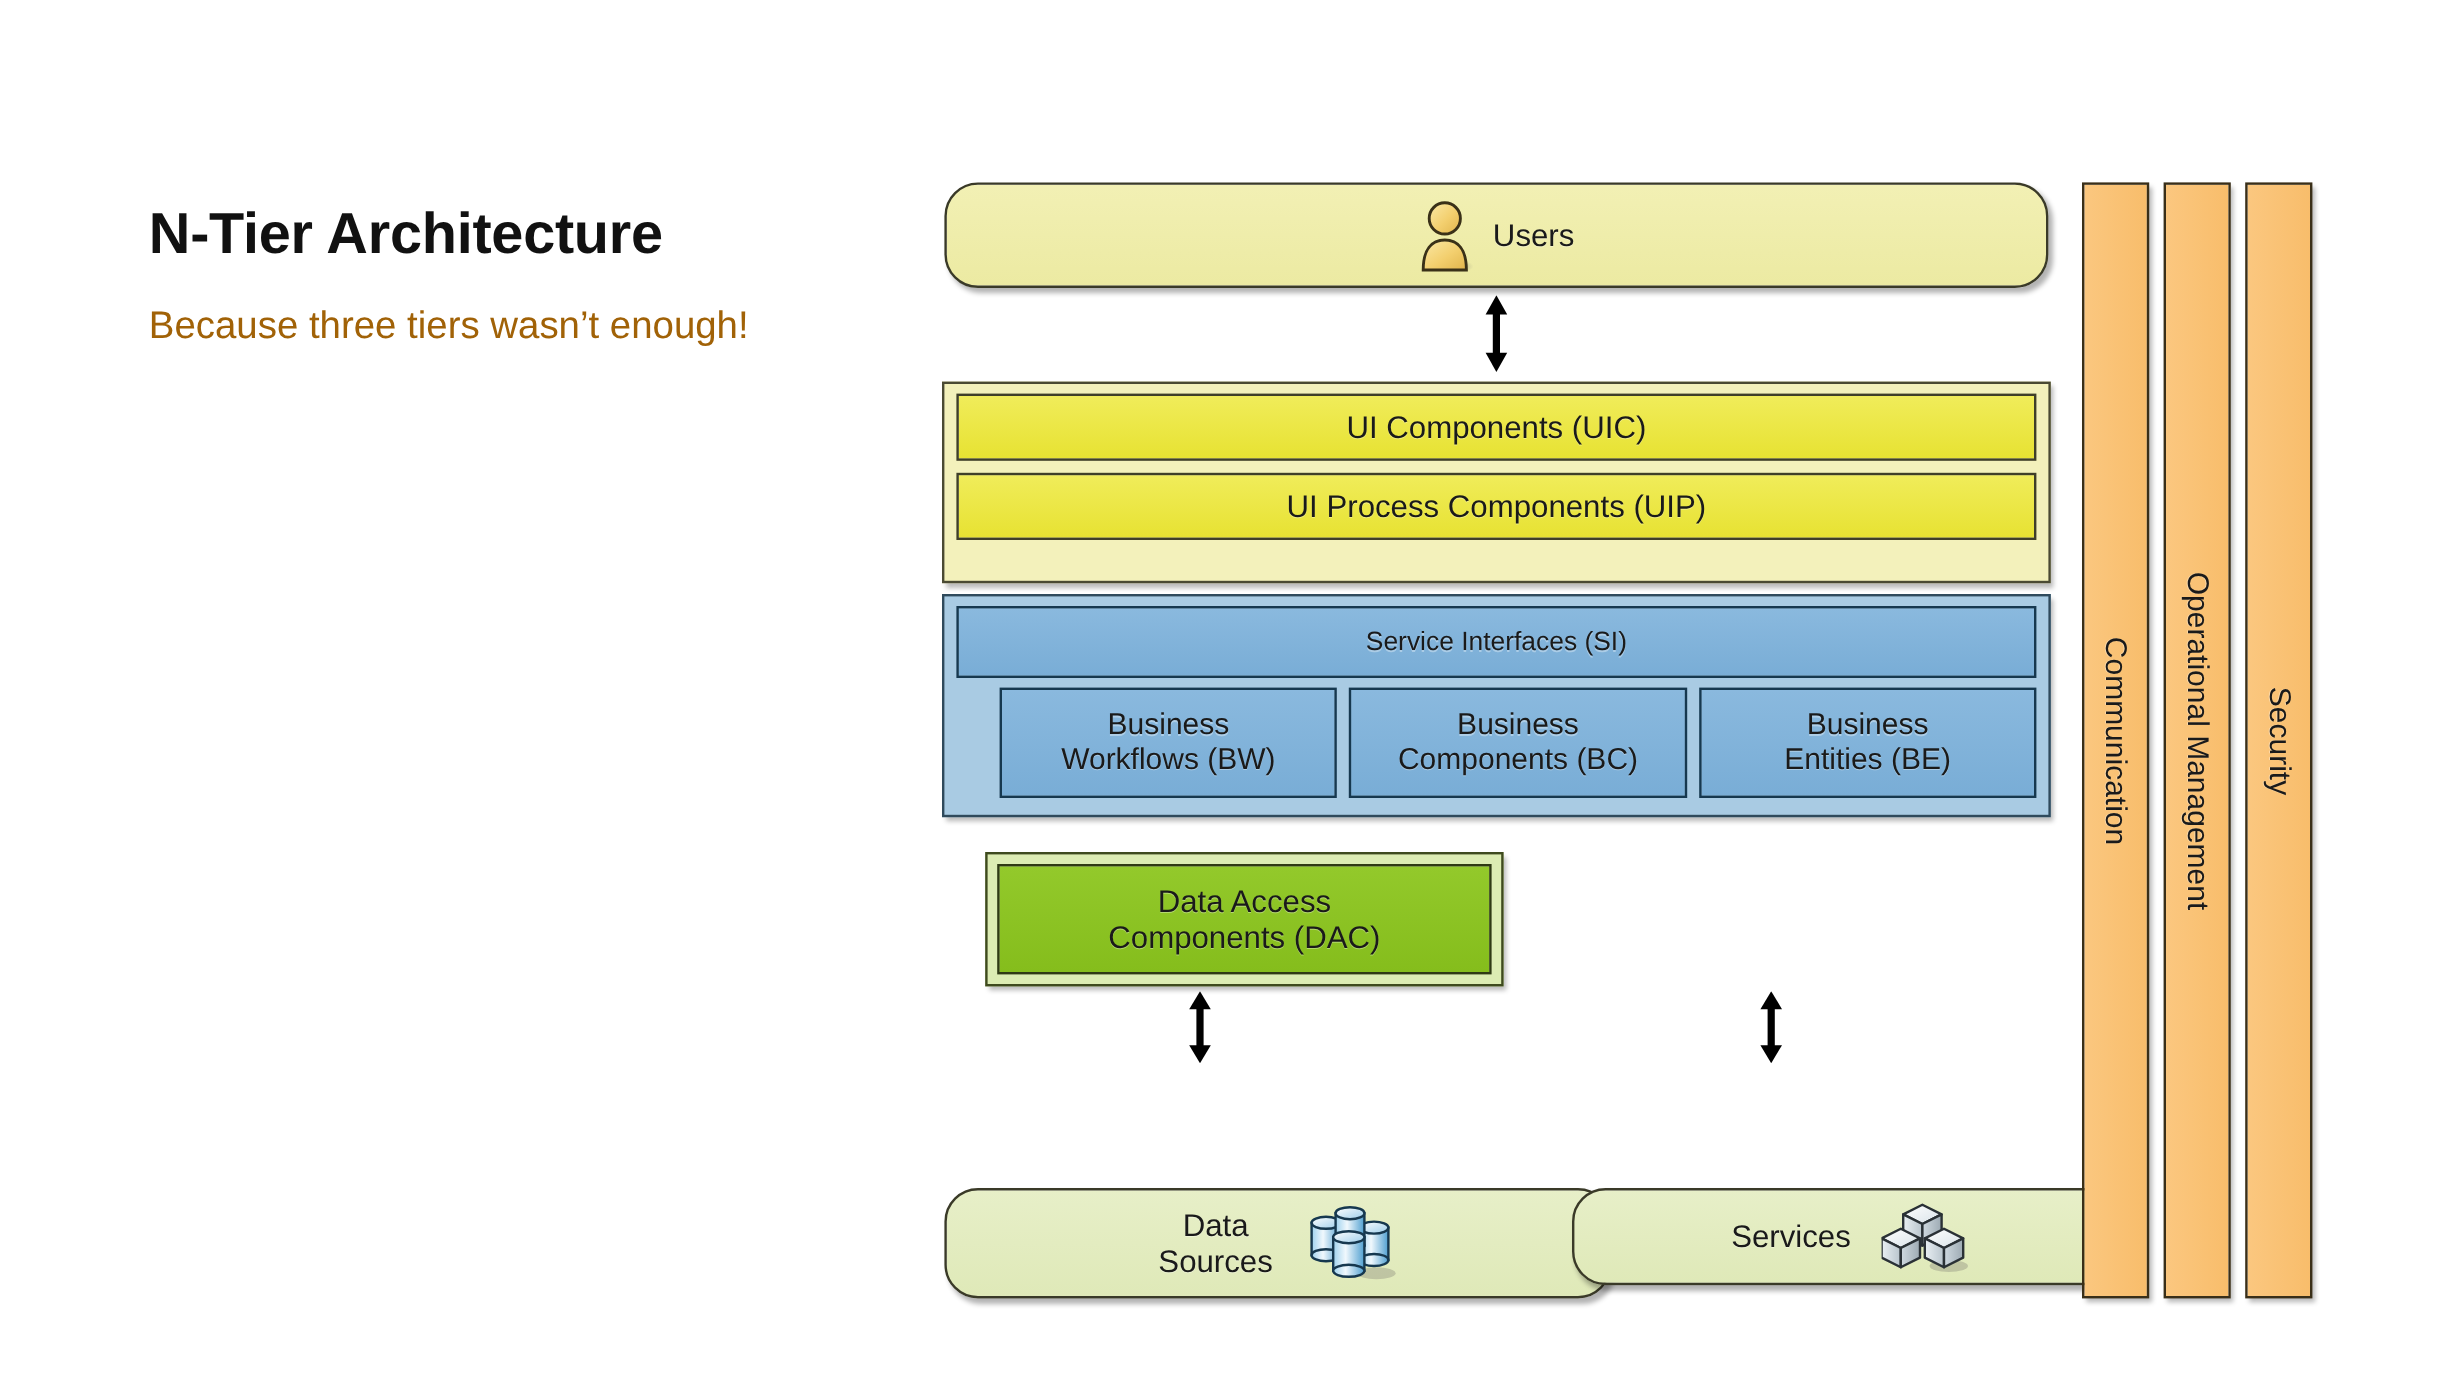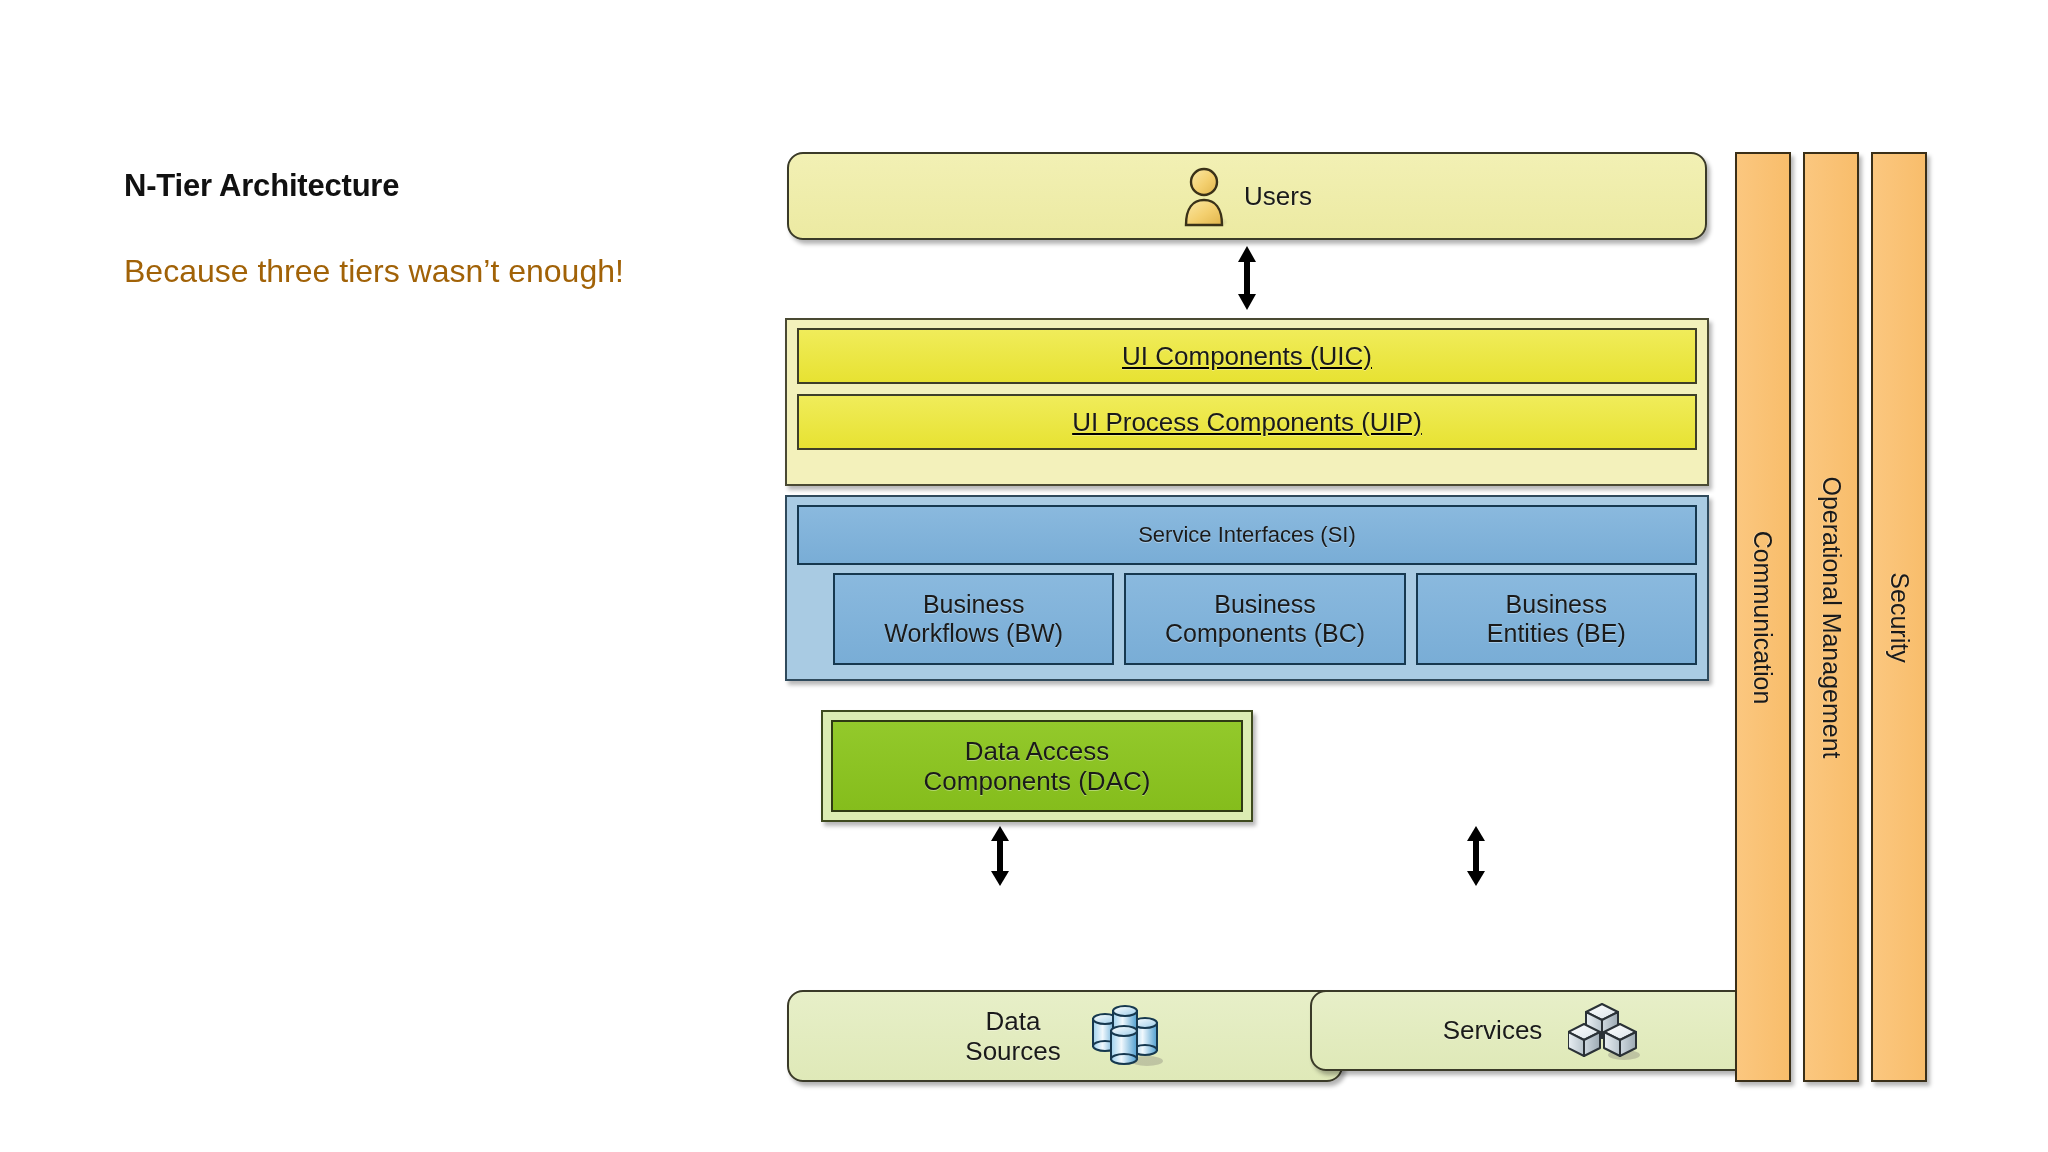--- a/index.html
+++ b/index.html
@@ -14,21 +14,21 @@
     overflow: hidden;
     font-family: "Liberation Sans", sans-serif;
     -webkit-font-smoothing: antialiased;
   }
 
   
   #slide-title {
     position: absolute;
     left: 124px;
     top: 168px;
-    font-size: 31px;
+    font-size: 48px;
     font-weight: bold;
     color: #111111;
     letter-spacing: -0.2px;
     white-space: nowrap;
   }
   #slide-subtitle {
     position: absolute;
     left: 124px;
     top: 253px;
     font-size: 32px;
@@ -56,21 +56,21 @@
     color: #1a1a1a;
     line-height: 1.16;
     text-shadow: 0 1px 0 rgba(255,255,255,0.35);
   }
 
   
   .rounded-box {
     position: absolute;
     box-sizing: border-box;
     border: 2px solid #3a3a28;
-    border-radius: 16px;
+    border-radius: 28px;
     box-shadow: 3px 4px 4px rgba(0,0,0,0.30);
     display: flex;
     align-items: center;
     justify-content: center;
   }
   .rounded-box .label { font-size: 26px; }
 
   #users-box {
     left: 2px; top: 2px;
     width: 920px; height: 88px;
@@ -96,21 +96,20 @@
   }
 
   
   #ui-tier {
     left: 0px; top: 168px;
     width: 924px; height: 168px;
     background: #f3f1bb;
     border: 2px solid #4a4a33;
     box-shadow: 3px 4px 4px rgba(0,0,0,0.28);
     padding: 8px 10px;
-    text-decoration: underline;
   }
   .ui-sub {
     box-sizing: border-box;
     height: 56px;
     background: linear-gradient(180deg,#f0ec5a 0%, #e7e232 100%);
     border: 2px solid #3f3f28;
     display: flex; align-items: center; justify-content: center;
   }
   #ui-sub-uic { margin-bottom: 10px; }
   .ui-sub .label { font-size: 26px; }

